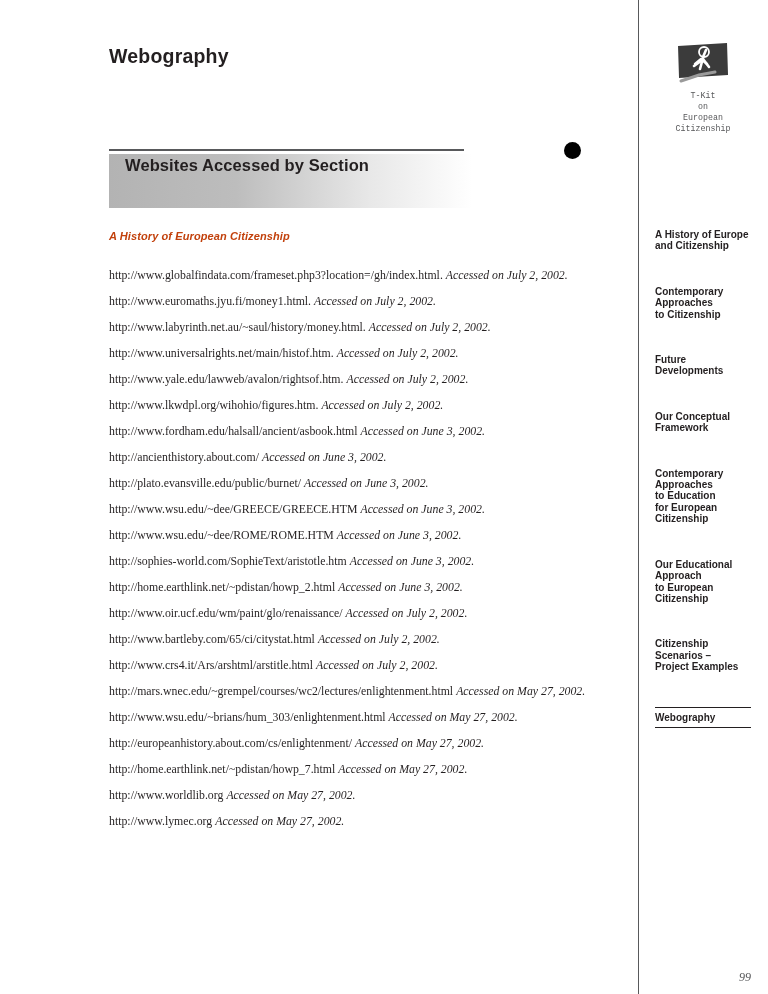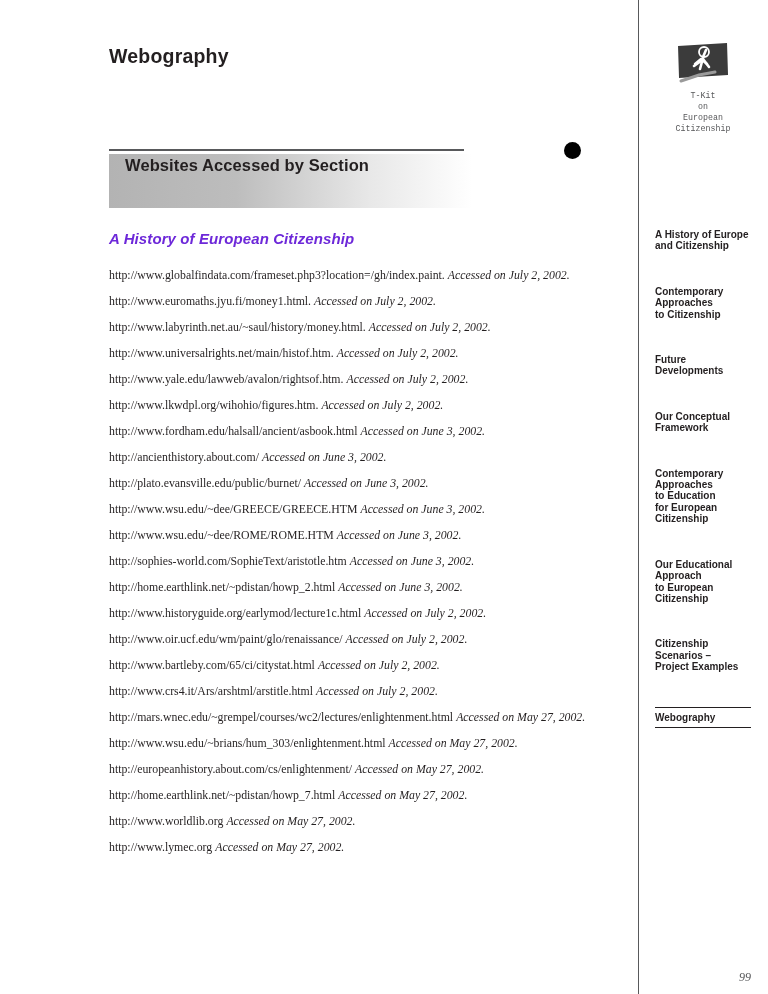--- a/index.html
+++ b/index.html
@@ -82,23 +82,23 @@
   }
 
   
   .sub-head {
     position: absolute;
     left: 109px;
     top: 230px;
     font-family: "Liberation Sans", sans-serif;
     font-style: italic;
     font-weight: bold;
-    font-size: 15px;
+    font-size: 11px;
     letter-spacing: 0.1px;
-    color: #6d28d9;
+    color: #c2410c;
   }
 
   
   .ref-list {
     position: absolute;
     left: 109px;
     top: 262px;
     width: 520px;
     list-style: none;
     margin: 0;
@@ -183,34 +183,33 @@
 <div class="banner-wrap">
   <div class="banner-rule"></div>
   <div class="banner-dot"></div>
   <div class="banner-bar"></div>
   <div class="banner-label">Websites Accessed by Section</div>
 </div>
 
 <div class="sub-head">A History of European Citizenship</div>
 
 <ul class="ref-list" id="ref-list">
-    <li class="ref-item"><span class="ref-url">http://www.globalfindata.com/frameset.php3?location=/gh/index.paint.</span><span class="ref-access">Accessed on July 2, 2002.</span></li>
+    <li class="ref-item"><span class="ref-url">http://www.globalfindata.com/frameset.php3?location=/gh/index.html.</span><span class="ref-access">Accessed on July 2, 2002.</span></li>
     <li class="ref-item"><span class="ref-url">http://www.euromaths.jyu.fi/money1.html.</span><span class="ref-access">Accessed on July 2, 2002.</span></li>
     <li class="ref-item"><span class="ref-url">http://www.labyrinth.net.au/~saul/history/money.html.</span><span class="ref-access">Accessed on July 2, 2002.</span></li>
     <li class="ref-item"><span class="ref-url">http://www.universalrights.net/main/histof.htm.</span><span class="ref-access">Accessed on July 2, 2002.</span></li>
     <li class="ref-item"><span class="ref-url">http://www.yale.edu/lawweb/avalon/rightsof.htm.</span><span class="ref-access">Accessed on July 2, 2002.</span></li>
     <li class="ref-item"><span class="ref-url">http://www.lkwdpl.org/wihohio/figures.htm.</span><span class="ref-access">Accessed on July 2, 2002.</span></li>
     <li class="ref-item"><span class="ref-url">http://www.fordham.edu/halsall/ancient/asbook.html</span><span class="ref-access">Accessed on June 3, 2002.</span></li>
     <li class="ref-item"><span class="ref-url">http://ancienthistory.about.com/</span><span class="ref-access">Accessed on June 3, 2002.</span></li>
     <li class="ref-item"><span class="ref-url">http://plato.evansville.edu/public/burnet/</span><span class="ref-access">Accessed on June 3, 2002.</span></li>
     <li class="ref-item"><span class="ref-url">http://www.wsu.edu/~dee/GREECE/GREECE.HTM</span><span class="ref-access">Accessed on June 3, 2002.</span></li>
     <li class="ref-item"><span class="ref-url">http://www.wsu.edu/~dee/ROME/ROME.HTM</span><span class="ref-access">Accessed on June 3, 2002.</span></li>
     <li class="ref-item"><span class="ref-url">http://sophies-world.com/SophieText/aristotle.htm</span><span class="ref-access">Accessed on June 3, 2002.</span></li>
     <li class="ref-item"><span class="ref-url">http://home.earthlink.net/~pdistan/howp_2.html</span><span class="ref-access">Accessed on June 3, 2002.</span></li>
-    <li class="ref-item"><span class="ref-url">http://www.historyguide.org/earlymod/lecture1c.html</span><span class="ref-access">Accessed on July 2, 2002.</span></li>
     <li class="ref-item"><span class="ref-url">http://www.oir.ucf.edu/wm/paint/glo/renaissance/</span><span class="ref-access">Accessed on July 2, 2002.</span></li>
     <li class="ref-item"><span class="ref-url">http://www.bartleby.com/65/ci/citystat.html</span><span class="ref-access">Accessed on July 2, 2002.</span></li>
     <li class="ref-item"><span class="ref-url">http://www.crs4.it/Ars/arshtml/arstitle.html</span><span class="ref-access">Accessed on July 2, 2002.</span></li>
     <li class="ref-item"><span class="ref-url">http://mars.wnec.edu/~grempel/courses/wc2/lectures/enlightenment.html</span><span class="ref-access">Accessed on May 27, 2002.</span></li>
     <li class="ref-item"><span class="ref-url">http://www.wsu.edu/~brians/hum_303/enlightenment.html</span><span class="ref-access">Accessed on May 27, 2002.</span></li>
     <li class="ref-item"><span class="ref-url">http://europeanhistory.about.com/cs/enlightenment/</span><span class="ref-access">Accessed on May 27, 2002.</span></li>
     <li class="ref-item"><span class="ref-url">http://home.earthlink.net/~pdistan/howp_7.html</span><span class="ref-access">Accessed on May 27, 2002.</span></li>
     <li class="ref-item"><span class="ref-url">http://www.worldlib.org</span><span class="ref-access">Accessed on May 27, 2002.</span></li>
     <li class="ref-item"><span class="ref-url">http://www.lymec.org</span><span class="ref-access">Accessed on May 27, 2002.</span></li>
   </ul>

